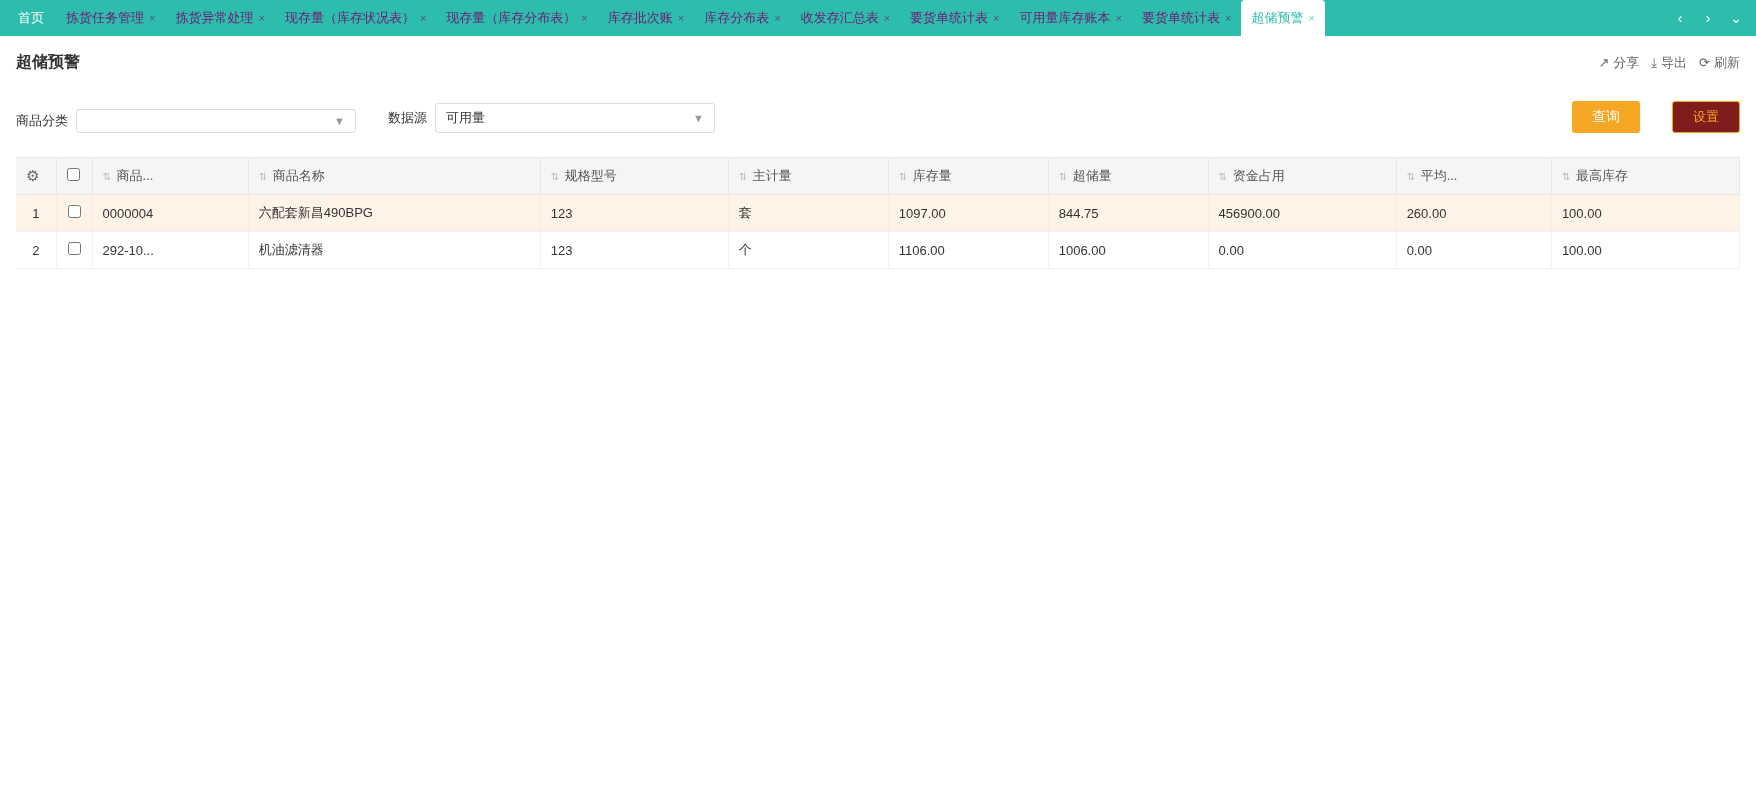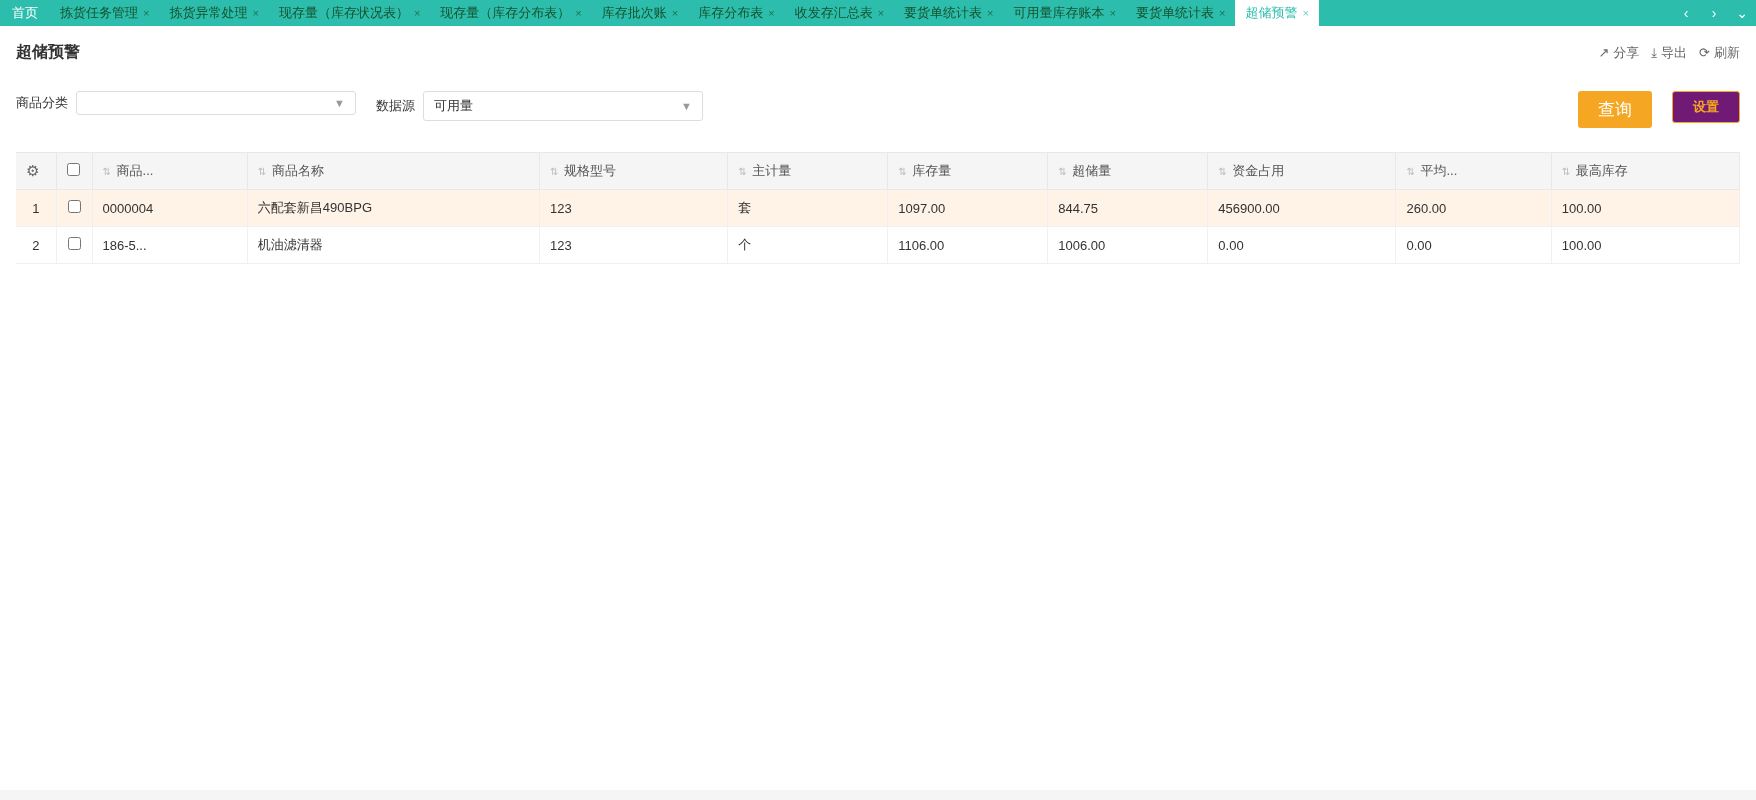--- a/index.html
+++ b/index.html
@@ -3,31 +3,31 @@
   <meta charset="utf-8">
   <style>
     * { box-sizing: border-box; margin: 0; padding: 0; }
     body { font-family: "Microsoft YaHei", Arial, sans-serif; font-size: 13px; background: #f5f5f5; color: #333; overflow-x: hidden; }
 
     
     .nav-bar {
       display: flex;
       align-items: center;
       background: #2dbdad;
-      height: 26px;
-      padding: 0 0;
+      height: 36px;
+      padding: 0 6px;
       overflow: hidden;
       white-space: nowrap;
     }
     .nav-item {
       display: inline-flex;
       align-items: center;
       padding: 0 10px;
       height: 36px;
-      color: #14532d;
+      color: #701a75;
       font-size: 13px;
       cursor: pointer;
       flex-shrink: 0;
     }
     .nav-item.active { background: #fff; color: #2dbdad; border-radius: 4px 4px 0 0; }
     .nav-item .close-x {
       margin-left: 5px;
       font-size: 11px;
       opacity: 0.7;
     }
@@ -84,22 +84,22 @@
       align-items: center;
       gap: 4px;
       color: #666;
       cursor: pointer;
       font-size: 13px;
     }
 
     
     .filter-row {
       display: flex;
-      align-items: flex-start;
-      gap: 20px;
+      align-items: flex-end;
+      gap: 32px;
       margin-bottom: 12px;
       padding: 12px 0;
     }
     .filter-group {
       display: flex;
       align-items: center;
       gap: 8px;
     }
     .filter-label {
       font-size: 13px;
@@ -121,32 +121,31 @@
     }
     .filter-select .chevron { color: #999; font-size: 11px; margin-left: 8px; }
 
     .btn-query {
       background: #f5a623;
       color: #fff;
       border: none;
       border-radius: 3px;
       padding: 7px 20px;
       cursor: pointer;
-      font-size: 17px;
+      font-size: 14px;
       margin-left: auto;
     }
     .btn-settings {
-      background: #701a75;
+      background: #7f1d1d;
       color: #f5a623;
       border: 1px solid #f5a623;
       border-radius: 3px;
       padding: 6px 20px;
       cursor: pointer;
       font-size: 13px;
-      font-weight: bold;
     }
 
     
     .data-table {
       width: 100%;
       border-collapse: collapse;
       font-size: 13px;
     }
     .data-table thead tr {
       background: #f5f5f5;
@@ -343,21 +342,21 @@
     <td>套</td>
     <td class="num-val">1097.00</td>
     <td class="num-val">844.75</td>
     <td class="num-val">456900.00</td>
     <td class="num-val">260.00</td>
     <td class="num-val">100.00</td>
   </tr>
         <tr>
     <td class="row-num">2</td>
     <td class="checkbox-cell"><input type="checkbox" style=""></td>
-    <td>186-5...</td>
+    <td>292-10...</td>
     <td>机油滤清器</td>
     <td>123</td>
     <td>个</td>
     <td class="num-val">1106.00</td>
     <td class="num-val">1006.00</td>
     <td class="num-val">0.00</td>
     <td class="num-val">0.00</td>
     <td class="num-val">100.00</td>
   </tr>
       </tbody>

